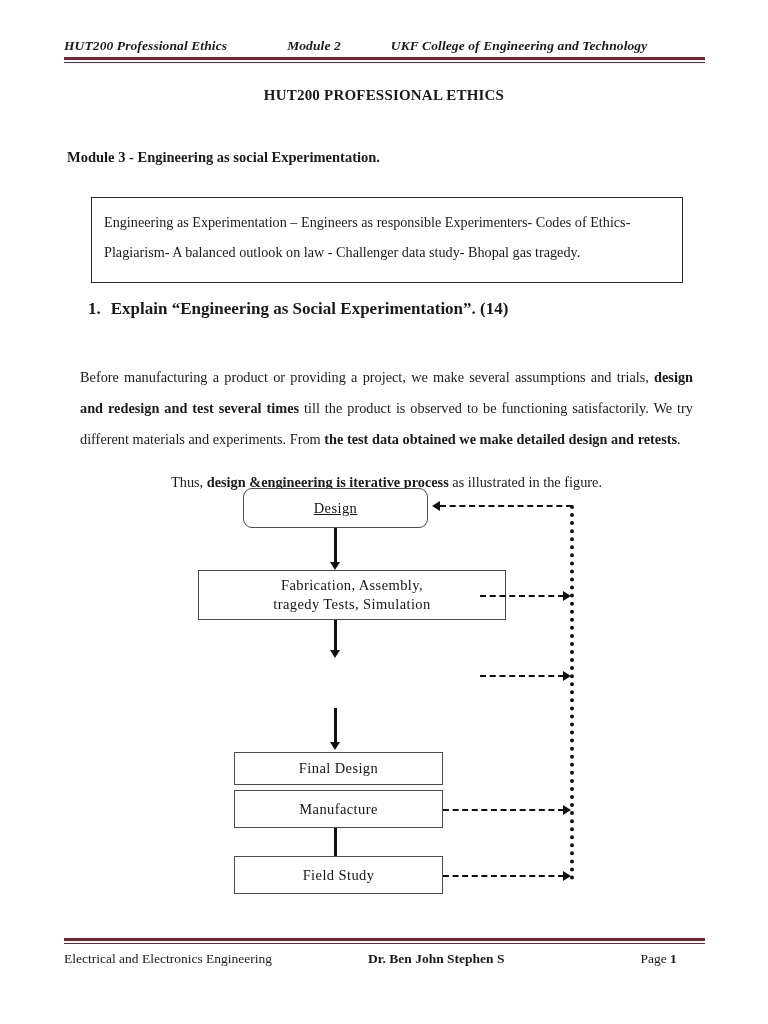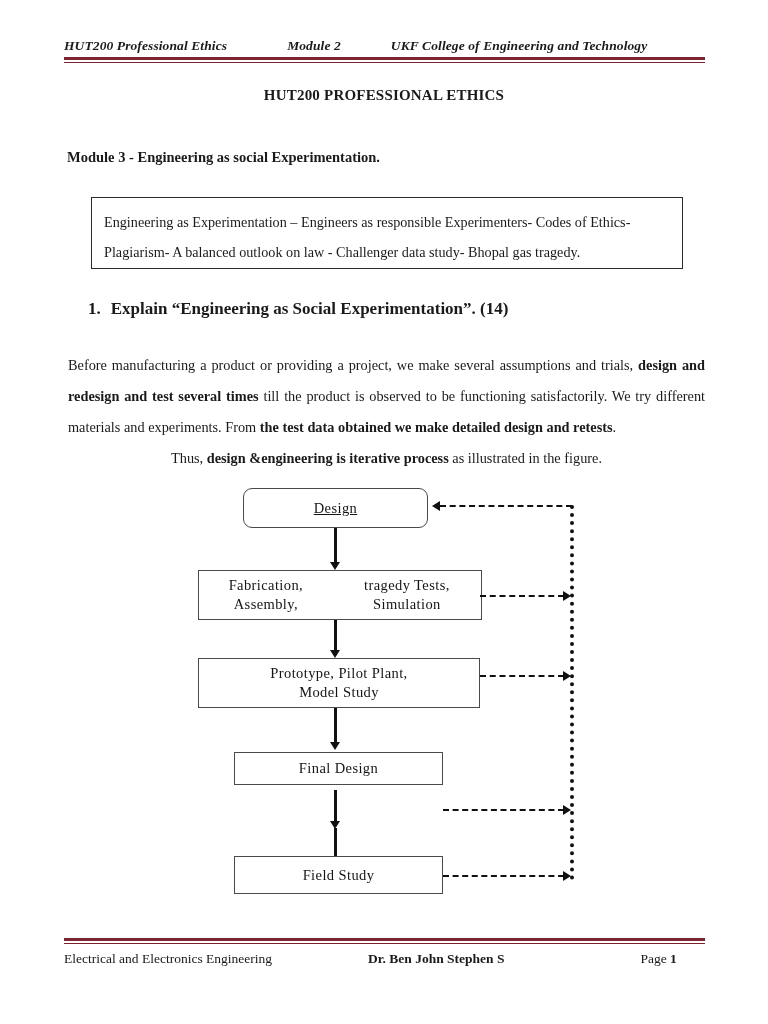--- a/index.html
+++ b/index.html
@@ -74,21 +74,21 @@
     font-size: 14.5px;
     margin-top: 11px;
   }
 
   
   .syllabus-box {
     position: absolute;
     left: 91px;
     top: 197px;
     width: 592px;
-    height: 72px;
+    height: 86px;
     border: 1.4px solid #2b2b2b;
     box-sizing: border-box;
     padding: 9px 12px 0 12px;
   }
   .syllabus-box p {
     margin: 0;
     font-size: 14.2px;
     line-height: 30px;
   }
 
@@ -105,21 +105,21 @@
   
   .body-text {
     position: absolute;
     left: 68px;
     top: 350px;
     width: 637px;
     font-size: 14.3px;
     line-height: 31px;
     text-align: justify;
   }
-  .body-text p { margin: 0; font-family: Liberation Serif, serif; }
+  .body-text p { margin: 12px; font-family: Liberation Serif, serif; }
   .body-text p.no-justify { text-align: center; }
   .body-text b { font-weight: bold; }
 
   
   .flowchart {
     position: absolute;
     left: 0;
     top: 470px;
     width: 768px;
     height: 440px;
@@ -244,43 +244,42 @@
 
   <div class="flowchart">
 
     <div class="fc-box rounded" style="left:243px; top:18px; width:185px; height:40px;">
       <span>Design</span>
     </div>
 
     <div class="conn-v" style="left:334px; top:58px;  height:36px;"></div>
     <div class="conn-arrowhead" style="left:330px; top:92px;"></div>
 
-    <div class="fc-box" style="left:198px; top:100px; width:284px; height:50px; flex-direction:row;">
+    <div class="fc-box" style="left:198px; top:100px; width:308px; height:50px; flex-direction:column;">
       <span>Fabrication, Assembly,</span>
       <span>tragedy Tests, Simulation</span>
     </div>
 
     <div class="conn-v" style="left:334px; top:150px; height:32px;"></div>
     <div class="conn-arrowhead" style="left:330px; top:180px;"></div>
 
-    <div class="fc-box" style="left:198px; top:188px; width:282px; height:50px; flex-direction:column;">
-      <span>Prototype, Pilot Plant,</span>
-      <span>Model Study</span>
-    </div>
 
     <div class="conn-v" style="left:334px; top:238px; height:36px;"></div>
     <div class="conn-arrowhead" style="left:330px; top:272px;"></div>
 
     <div class="fc-box" style="left:234px; top:282px; width:209px; height:33px;">
       <span>Final Design</span>
     </div>
 
     <div class="conn-v" style="left:334px; top:320px; height:33px;"></div>
     <div class="conn-arrowhead" style="left:330px; top:351px;"></div>
 
+    <div class="fc-box" style="left:234px; top:320px; width:209px; height:38px;">
+      <span>Manufacture</span>
+    </div>
 
     <div class="conn-v" style="left:334px; top:358px; height:32px;"></div>
     <div class="conn-arrowhead" style="left:330px; top:388px;"></div>
 
     <div class="fc-box" style="left:234px; top:386px; width:209px; height:38px;">
       <span>Field Study</span>
     </div>
 
     <div class="dash-bus" style="left:570px; top:35px; height:375px;"></div>
 

